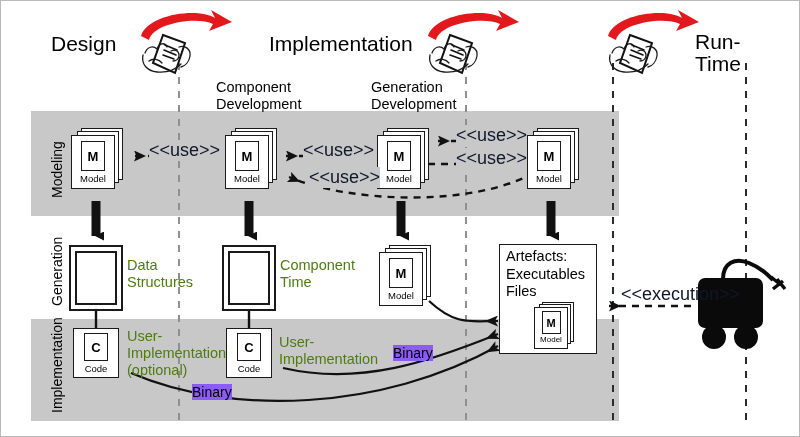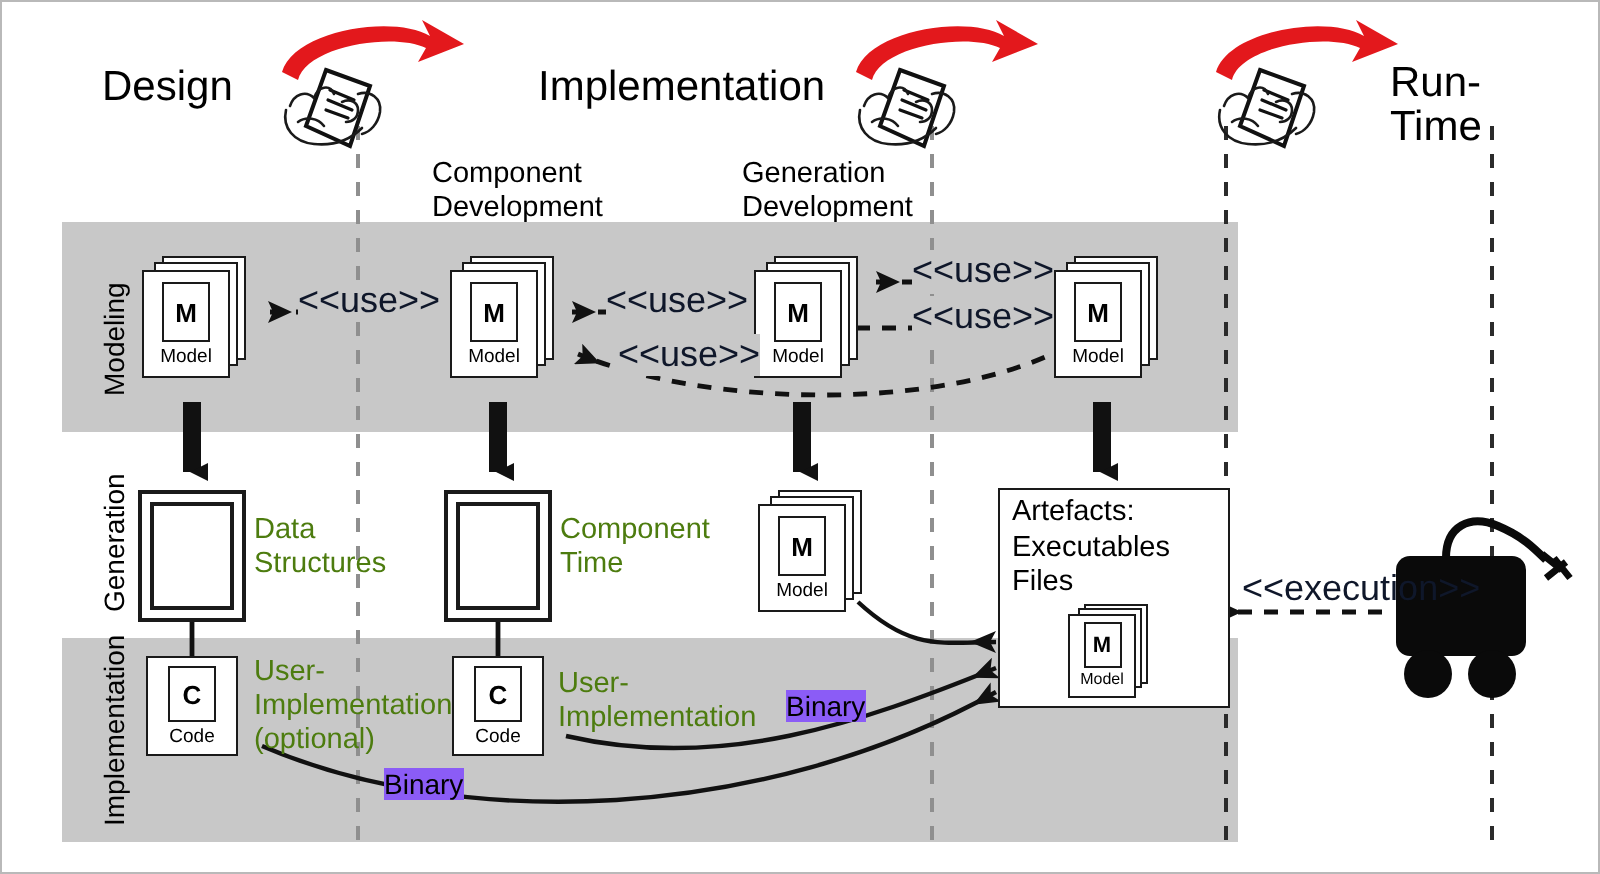--- a/index.html
+++ b/index.html
@@ -292,21 +292,21 @@
 
   <div class="model-icon" style="left:378px;top:244px;width:54px;height:62px;">
     <div class="doc-back" style="left:10px;top:0px;width:42px;height:52px;"></div>
     <div class="doc-back" style="left:6px;top:3px;width:42px;height:52px;"></div>
     <div class="doc-front" style="left:0px;top:7px;width:44px;height:54px;">
       <div class="doc-glyph" style="width:24px;height:30px;margin-top:5px;">M</div>
       <div class="doc-caption" style="margin-top:3px;">Model</div>
     </div>
   </div>
 
-  <div class="artefacts-box" style="left:498px;top:243px;width:116px;height:110px;">
+  <div class="artefacts-box" style="left:498px;top:243px;width:98px;height:110px;">
     <div class="artefacts-text">
       <div>Artefacts:</div>
       <div>Executables</div>
       <div>Files</div>
     </div>
 
     <div class="model-icon" style="left:34px;top:57px;width:42px;height:48px;">
       <div class="doc-back" style="left:8px;top:0px;width:32px;height:40px;"></div>
       <div class="doc-back" style="left:5px;top:2px;width:32px;height:40px;"></div>
       <div class="doc-front" style="left:0px;top:5px;width:34px;height:42px;">

